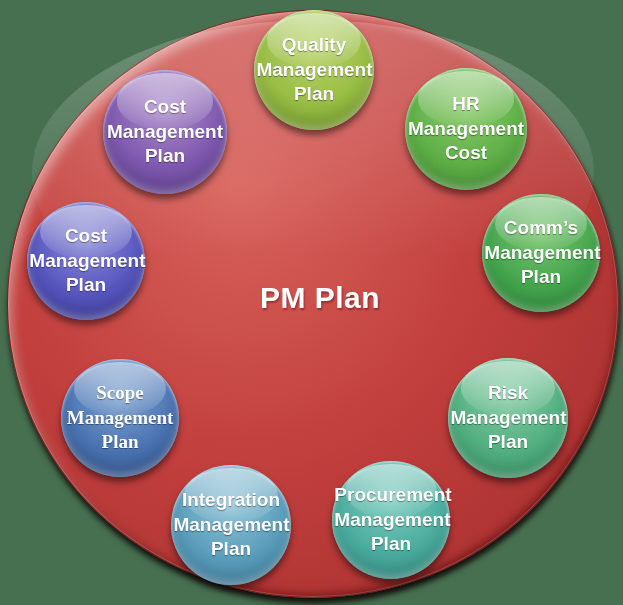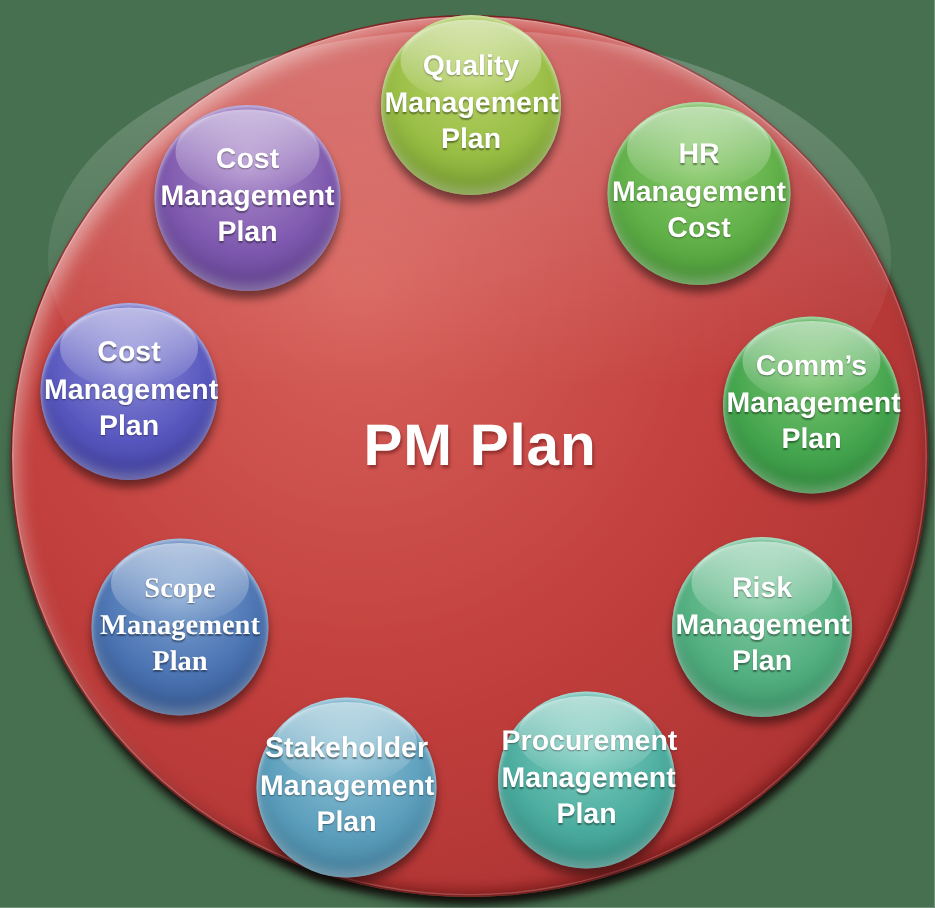--- a/index.html
+++ b/index.html
@@ -41,21 +41,21 @@
     background: linear-gradient(rgba(255,255,255,0.22), rgba(255,255,255,0.0) 78%);
     pointer-events: none;
   }
   .hub-title {
     position: absolute;
     left: calc(50% + 7px);
     top: calc(50% - 6px);
     transform: translate(-50%, -50%);
     text-align: center;
     color: #ffffff;
-    font-size: 39px;
+    font-size: 30px;
     font-weight: bold;
     line-height: 1.32;
     letter-spacing: 0.5px;
     white-space: nowrap;
     text-shadow: 1px 2px 2px rgba(80, 10, 10, 0.45);
   }
 
   
   .sat {
     position: absolute;
@@ -89,21 +89,21 @@
     font-size: 19px;
     font-weight: bold;
     line-height: 1.3;
     white-space: pre-line;
     text-shadow: 0 1px 1px rgba(0, 0, 0, 0.4);
   }
 
   
   .sat-quality     { left: 254px; top:  10px; width: 120px; height: 120px; }
   .sat-hr          { left: 405px; top:  68px; width: 122px; height: 122px; }
-  .sat-comms       { left: 482px; top: 211px; width: 118px; height: 118px; }
+  .sat-comms       { left: 482px; top: 194px; width: 118px; height: 118px; }
   .sat-risk        { left: 448px; top: 358px; width: 120px; height: 120px; }
   .sat-procurement { left: 332px; top: 461px; width: 118px; height: 118px; }
   .sat-stakeholder { left: 171px; top: 465px; width: 120px; height: 120px; }
   .sat-scope       { left:  61px; top: 359px; width: 118px; height: 118px; font-family: Liberation Serif, serif; }
   .sat-time        { left:  27px; top: 202px; width: 118px; height: 118px; }
   .sat-cost        { left: 103px; top:  70px; width: 124px; height: 124px; }
 </style>
 </head>
 <body>
 
@@ -134,21 +134,21 @@
     <div class="label">Risk
 Management
 Plan</div>
   </div>
   <div class="sat sat-procurement" style="--c-light: #7fcdc0; --c-mid: #4aac9e; --c-dark: #338e84;">
     <div class="label">Procurement
 Management
 Plan</div>
   </div>
   <div class="sat sat-stakeholder" style="--c-light: #8fc3d6; --c-mid: #5a9dbb; --c-dark: #3f7fa0;">
-    <div class="label">Stakeholder
+    <div class="label">Integration
 Management
 Plan</div>
   </div>
   <div class="sat sat-scope" style="--c-light: #7fa3d0; --c-mid: #4a73b2; --c-dark: #33558e;">
     <div class="label">Scope
 Management
 Plan</div>
   </div>
   <div class="sat sat-time" style="--c-light: #8c8cd8; --c-mid: #5756be; --c-dark: #3c3c9e;">
     <div class="label">Cost

